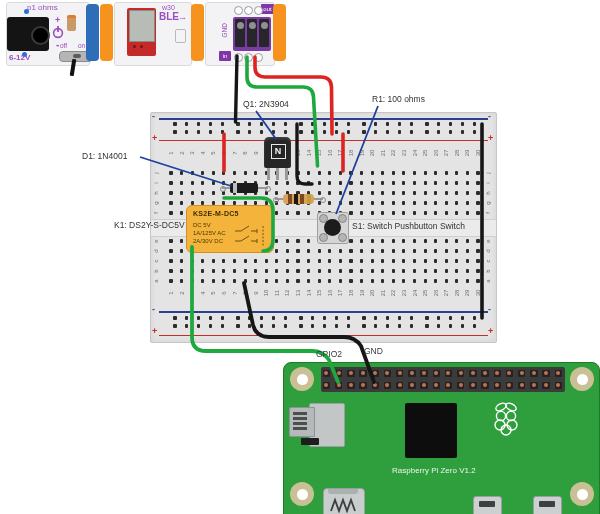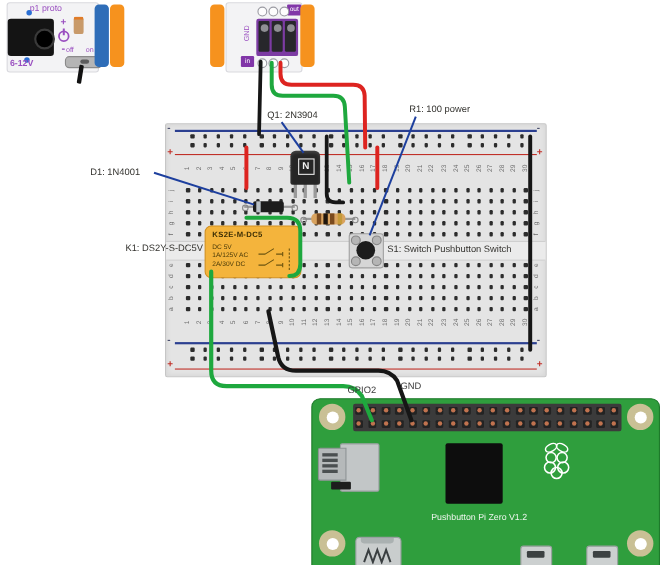--- a/index.html
+++ b/index.html
@@ -23,21 +23,21 @@
          background:#c1734f;}
   .hole3{position:absolute;width:7px;height:7px;border-radius:50%;background:#fdfdfd;
          border:1.5px solid #9a9aa2;}
 </style>
 </head>
 <body>
 
 <div id="stage">
 
   <div class="board" style="left:6px;top:2px;width:82px;height:62px;">
-    <div class="ptxt" style="left:20px;top:1px;font-size:8px;">p1 proto</div>
+    <div class="ptxt" style="left:20px;top:1px;font-size:8px;">p1 ohms</div>
     <div class="abs" style="left:0px;top:14px;width:42px;height:34px;background:#141414;border-radius:3px;">
       <div class="abs" style="left:24px;top:9px;width:15px;height:15px;border-radius:50%;background:#000;border:2px solid #3a3a3a;"></div>
     </div>
     <div class="abs" style="left:17px;top:6px;width:5px;height:5px;border-radius:50%;background:#2a6fd4;"></div>
     <div class="abs" style="left:15px;top:49px;width:5px;height:5px;border-radius:50%;background:#2a6fd4;"></div>
     <div class="ptxt" style="left:48px;top:13px;font-size:9px;font-weight:bold;">+</div>
     <svg class="abs" style="left:44px;top:22px;" width="14" height="14" viewBox="0 0 14 14">
       <circle cx="7" cy="8" r="4.4" fill="none" stroke="#9a4fc0" stroke-width="1.6"></circle>
       <line x1="7" y1="1" x2="7" y2="7" stroke="#9a4fc0" stroke-width="1.8"></line>
     </svg>
@@ -47,20 +47,31 @@
     <div class="ptxt" style="left:71px;top:40px;font-size:6.5px;">on</div>
     <div class="abs" style="left:52px;top:48px;width:32px;height:9px;background:#b5b5b5;border:1px solid #8a8a8a;border-radius:4px;">
       <div class="abs" style="left:13px;top:1.5px;width:8px;height:4px;background:#5c5c5c;border-radius:2px;"></div>
     </div>
     <div class="abs" style="left:64px;top:56px;width:4px;height:17px;background:#111;transform:rotate(9deg);border-radius:1px;"></div>
     <div class="ptxt" style="left:2px;top:51px;font-size:8px;font-weight:bold;">6-12V</div>
   </div>
   <div class="bitsnap" style="left:86px;background:#2e6db8;"></div>
   <div class="bitsnap" style="left:100px;background:#f6921e;"></div>
 
+  <div class="board" style="left:114px;top:2px;width:76px;height:62px;">
+    <div class="abs" style="left:12px;top:5px;width:29px;height:48px;background:#c32a28;border-radius:2px;">
+      <div class="abs" style="left:1.5px;top:2px;width:24px;height:30px;background:#b7bcb7;border:1px solid #878c87;"></div>
+      <div class="abs" style="left:6px;top:37px;width:3px;height:3px;border-radius:50%;background:#7a1515;"></div>
+      <div class="abs" style="left:13px;top:37px;width:3px;height:3px;border-radius:50%;background:#7a1515;"></div>
+    </div>
+    <div class="ptxt" style="left:47px;top:1px;font-size:7px;">w30</div>
+    <div class="ptxt" style="left:44px;top:9px;font-size:10px;font-weight:bold;">BLE</div>
+    <div class="ptxt" style="left:63px;top:10px;font-size:9px;">→</div>
+    <div class="abs" style="left:60px;top:26px;width:9px;height:12px;background:#f4f4f4;border:1px solid #b9b9b9;border-radius:2px;"></div>
+  </div>
   <div class="bitsnap" style="left:191px;background:#f6921e;"></div>
 
   <div class="board" style="left:205px;top:2px;width:68px;height:62px;">
     <div class="pbox" style="left:55px;top:1px;width:13px;height:10px;">out</div>
     <div class="ptxt" style="left:57px;top:12px;font-size:8px;">→</div>
     <div class="ptxt" style="left:12px;top:24px;font-size:6.5px;transform:rotate(-90deg);">GND</div>
     <div class="pbox" style="left:13px;top:48px;width:12px;height:10px;">in</div>
     <div class="ptxt" style="left:40px;top:30px;font-size:7px;transform:rotate(-90deg);white-space:nowrap;">w9 proto</div>
     <div class="abs" style="left:27px;top:14px;width:38px;height:34px;background:#7c3ba3;border-radius:2px;"></div>
     <div class="abs" style="left:29px;top:16px;width:10px;height:28px;background:#27272b;border-radius:1px;">
@@ -791,21 +802,21 @@
         <ellipse cx="10" cy="7" rx="5.5" ry="3.2" transform="rotate(-28 10 7)"></ellipse>
         <ellipse cx="20" cy="7" rx="5.5" ry="3.2" transform="rotate(28 20 7)"></ellipse>
         <circle cx="10" cy="16" r="4.6"></circle>
         <circle cx="20" cy="16" r="4.6"></circle>
         <circle cx="9" cy="25" r="5"></circle>
         <circle cx="21" cy="25" r="5"></circle>
         <circle cx="15" cy="30" r="5"></circle>
       </g>
     </svg>
 
-    <div class="abs" style="left:108px;top:103px;font-size:8px;color:#eef6ee;">Pushbutton Pi Zero V1.2</div>
+    <div class="abs" style="left:108px;top:103px;font-size:8px;color:#eef6ee;">Raspberry Pi Zero V1.2</div>
 
     <div class="abs" style="left:39px;top:125px;width:40px;height:27px;background:#c9cdcd;border:1px solid #98a0a0;border-radius:4px 4px 0 0;">
       <div class="abs" style="left:4px;top:0px;width:30px;height:5px;background:#aab1b1;border-radius:0 0 3px 3px;"></div>
       <svg class="abs" style="left:5px;top:8px;" width="30" height="16" viewBox="0 0 30 16">
         <polyline points="2,14 6,3 10,14 14,3 18,14 22,3 26,14" fill="none" stroke="#3a3f41" stroke-width="1.8"></polyline>
       </svg>
     </div>
     <div class="abs" style="left:189px;top:133px;width:27px;height:19px;background:#ccd0d0;border:1px solid #9aa0a0;border-radius:3px 3px 0 0;">
       <div class="abs" style="left:5px;top:4px;width:16px;height:6px;background:#3c4142;border-radius:1px;"></div>
     </div>
@@ -828,20 +839,20 @@
       <path d="M244,283 L253,325 Q256,337 269,337 L344,337 Q355,337 361,346 L374,382" stroke="#161616" stroke-width="3.8"></path>
     </g>
     <g fill="none" stroke="#1d3f9e" stroke-width="1.8">
       <path d="M256,111 L276,139"></path>
       <path d="M378,106 L336,214"></path>
       <path d="M140,157 L231,186"></path>
     </g>
   </svg>
 
   <div class="lbl" style="left:243px;top:100px;">Q1: 2N3904</div>
-  <div class="lbl" style="left:372px;top:95px;">R1: 100 power</div>
+  <div class="lbl" style="left:372px;top:95px;">R1: 100 ohms</div>
   <div class="lbl" style="left:82px;top:152px;">D1: 1N4001</div>
   <div class="lbl" style="left:114px;top:221px;">K1: DS2Y-S-DC5V</div>
   <div class="lbl" style="left:352px;top:222px;">S1: Switch Pushbutton Switch</div>
   <div class="lbl" style="left:316px;top:350px;color:#3b3b3b;">GPIO2</div>
   <div class="lbl" style="left:364px;top:347px;color:#3b3b3b;">GND</div>
 
 </div>
 
 </body></html>

